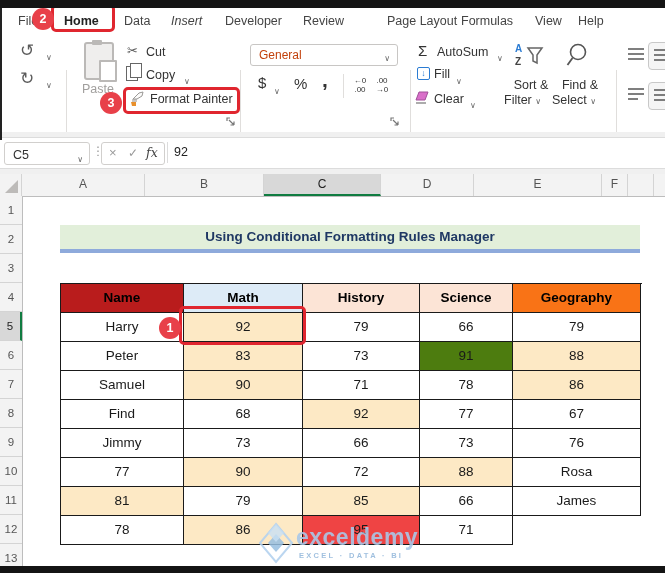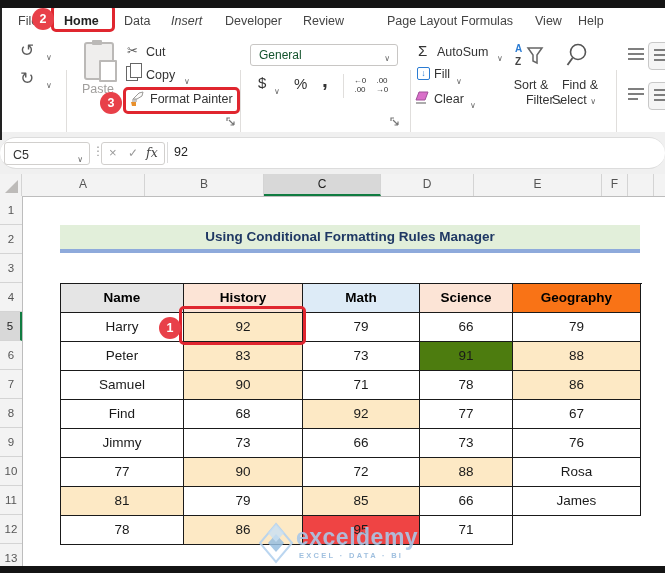--- a/index.html
+++ b/index.html
@@ -16,26 +16,26 @@
   
   .ribbon{left:0;top:32px;width:665px;height:100px;background:#fff;border-bottom:1px solid #D5D3D1;}
   .below-ribbon{left:0;top:132px;width:665px;height:42px;background:#F0F0F0;}
   .vsep{top:38px;width:1px;height:88px;background:#E0DEDC;}
   .grp-label{top:116px;height:12px;line-height:12px;font-size:11px;color:#666;text-align:center;}
   .rbtn-text{font-size:12.5px;color:#333;height:18px;line-height:18px;white-space:nowrap;}
   .grey-text{color:#A19F9D;}
   .chev::before{content:"\2228";font-size:8px;color:#666;}
   .icon-glyph{color:#5b5b5b;}
   
-  .dropdown{background:#fff;border:1px solid #C8C6C4;border-radius:3px;font-size:12px;color:#14532d;}
+  .dropdown{background:#fff;border:1px solid #C8C6C4;border-radius:3px;font-size:12px;color:#c2410c;}
   .decimal{width:24px;text-align:center;font-size:8px;line-height:8.5px;color:#333;}
   .inc-dec::before{content:"\2190 0\A .00";white-space:pre;}
   .dec-dec::before{content:".00\A \2192 0";white-space:pre;}
   
-  .fbar{left:0;top:137px;width:665px;height:30px;background:#fff;border-top:1px solid #DCDCDC;border-bottom:1px solid #DCDCDC;border-radius:16px;}
+  .fbar{left:0;top:137px;width:665px;height:30px;background:#fff;border-top:1px solid #DCDCDC;border-bottom:1px solid #DCDCDC;}
   .fbox{background:#fff;border:1px solid #D1CFCD;border-radius:3px;}
   
   .colhead{left:0;top:174px;width:665px;height:22px;background:#F3F3F3;border-bottom:1px solid #BDBDBD;display:flex;z-index:2;}
   .colcell{height:22px;line-height:21px;text-align:center;font-size:12px;color:#555;border-right:1px solid #D4D4D4;box-sizing:border-box;}
   .colcell.sel{background:#D8D8D8;border-bottom:2px solid #107C41;color:#222;}
   .rowhead{left:0;top:196px;width:22px;height:377px;background:#F3F3F3;border-right:1px solid #BDBDBD;z-index:2;}
   .rowcell{width:22px;height:29px;line-height:29px;text-align:center;font-size:11.5px;color:#555;border-bottom:1px solid #D4D4D4;box-sizing:border-box;}
   .rowcell.sel{background:#D8D8D8;border-right:2px solid #107C41;color:#222;}
   .selall{width:22px;height:22px;position:relative;border-right:1px solid #D4D4D4;box-sizing:border-box;}
   .selall .tri{position:absolute;right:3px;bottom:3px;width:0;height:0;border-left:13px solid transparent;border-bottom:13px solid #BDBBB9;}
@@ -145,21 +145,21 @@
     </svg>
     <span class="abs rbtn-text" style="left:434px;top:58px;">Clear</span>
     <span class="abs chev" style="left:470px;top:62px;"></span>
 
     <svg class="abs" style="left:514px;top:10px;" width="30" height="25" viewBox="0 0 30 25">
       <text x="1" y="10" font-size="10" font-weight="bold" fill="#2B7CD3" font-family="Liberation Sans, sans-serif">A</text>
       <text x="1" y="23" font-size="10" font-weight="bold" fill="#444" font-family="Liberation Sans, sans-serif">Z</text>
       <path d="M14 6 H28 L23 13 V21 L19 19 V13 Z" fill="none" stroke="#666" stroke-width="1.5"></path>
     </svg>
     <div class="abs rbtn-text" style="left:508px;top:44px;width:46px;text-align:center;">Sort &amp;</div>
-    <div class="abs rbtn-text" style="left:517px;top:59px;width:46px;text-align:right;"><span>Filter</span> <span class="chev"></span></div>
+    <div class="abs rbtn-text" style="left:504px;top:59px;width:46px;text-align:left;"><span>Filter</span> <span class="chev"></span></div>
 
     <svg class="abs" style="left:566px;top:10px;" width="26" height="26" viewBox="0 0 26 26">
       <circle cx="12" cy="10" r="7.5" fill="none" stroke="#555" stroke-width="1.6"></circle>
       <line x1="6.5" y1="16" x2="1.5" y2="23" stroke="#555" stroke-width="1.8"></line>
     </svg>
     <div class="abs rbtn-text" style="left:556px;top:44px;width:48px;text-align:center;">Find &amp;</div>
     <div class="abs rbtn-text" style="left:552px;top:59px;width:50px;text-align:left;"><span>Select</span> <span class="chev"></span></div>
     <div class="abs grp-label" style="left:470px;width:64px;">Editing</div>
 
     <svg class="abs" style="left:628px;top:16px;" width="16" height="12" viewBox="0 0 16 12">
@@ -222,23 +222,23 @@
       <div class="rowcell">10</div>
       <div class="rowcell">11</div>
       <div class="rowcell">12</div>
       <div class="rowcell">13</div>
     </div>
 
   <div class="abs banner" id="banner" style="background: rgb(226, 239, 218); color: rgb(31, 56, 100);">Using Conditional Formatting Rules Manager</div>
   <div class="abs banner-line" id="banner-line" style="background: rgb(142, 170, 219);"></div>
 
   <div class="abs" id="score-table">
-      <div class="tcell thead" style="background: #e5e5e5;">Name</div>
+      <div class="tcell thead" style="background: #b91c1c;">Name</div>
+      <div class="tcell thead" style="background: rgb(221, 235, 247);">Math</div>
       <div class="tcell thead" style="background: rgb(252, 228, 214);">History</div>
-      <div class="tcell thead" style="background: rgb(221, 235, 247);">Math</div>
       <div class="tcell thead" style="background: rgb(252, 228, 214);">Science</div>
       <div class="tcell thead" style="background: #f97316;">Geography</div>
       <div class="tcell">Harry</div>
       <div class="tcell" style="background: rgb(253, 233, 197);">92</div>
       <div class="tcell">79</div>
       <div class="tcell">66</div>
       <div class="tcell">79</div>
       <div class="tcell">Peter</div>
       <div class="tcell" style="background: rgb(253, 233, 197);">83</div>
       <div class="tcell">73</div>

